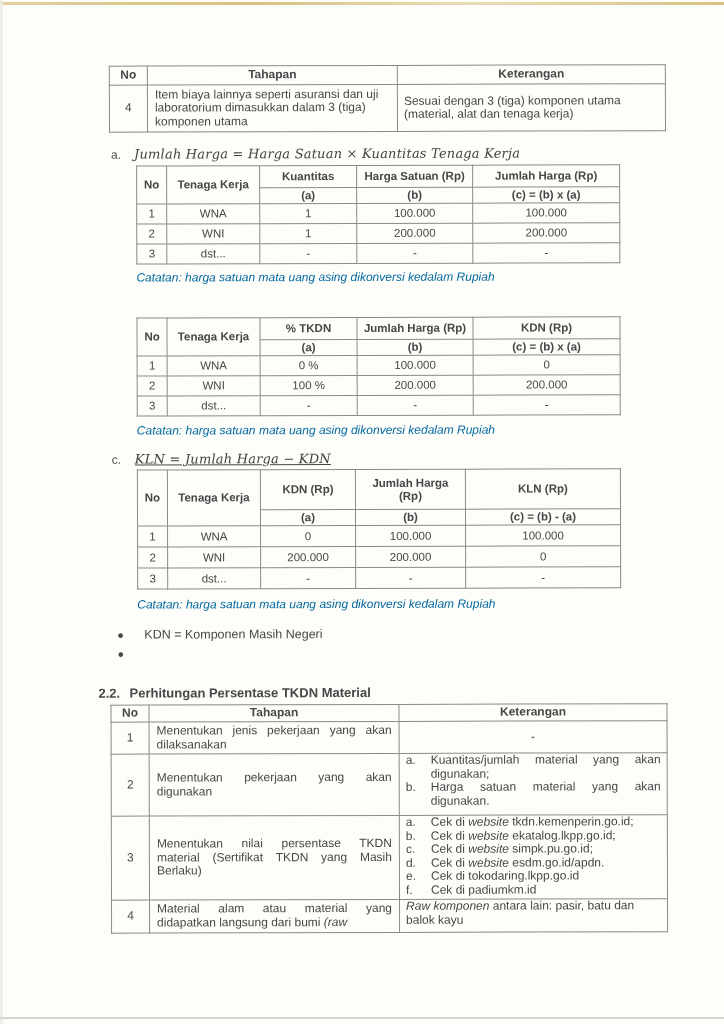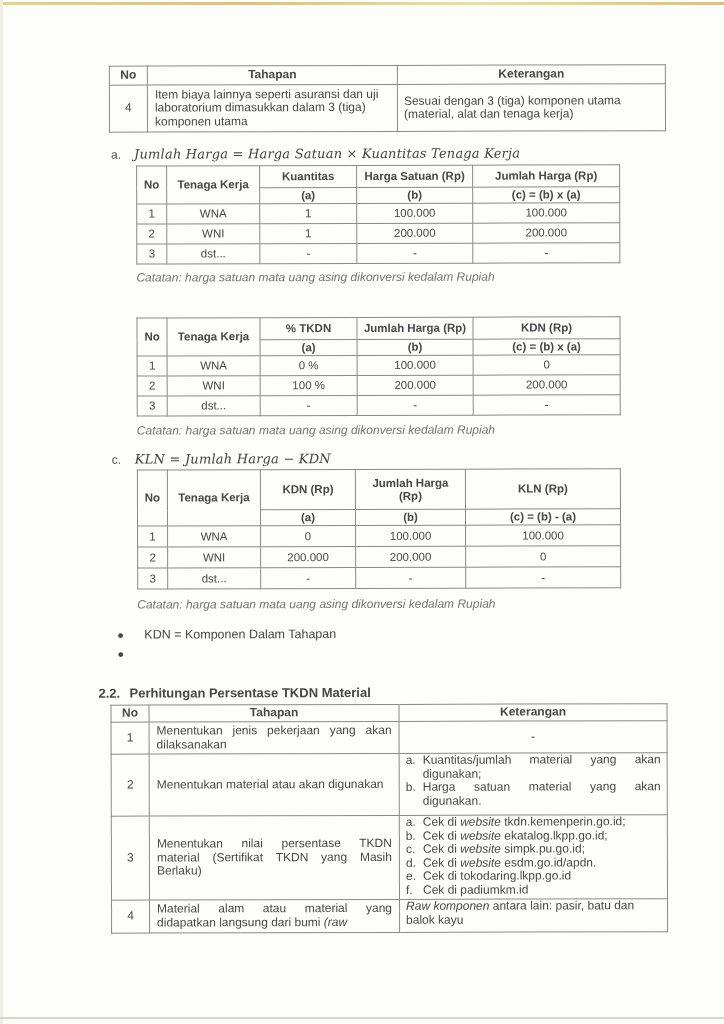--- a/index.html
+++ b/index.html
@@ -29,31 +29,31 @@
   .ftable tr.h1{height:22px;}
   .ft-c tr.h1{height:40px;}
   .ftable tr.h2{height:15px;}
   .ftable tr.dr{height:20px;}
   .ft-c tr.dr{height:21px;}
   .wrapspan{display:inline-block;max-width:80px;}
 
   .formula{position:absolute;left:112px;font-size:12px;white-space:nowrap;}
   .formula .flabel{display:inline-block;width:23px;color:#4a4a4a;}
   .formula .ftext{font-family:"DejaVu Serif",serif;font-style:italic;font-size:13px;letter-spacing:0.2px;color:#424242;}
-  .note{position:absolute;left:137px;font-style:italic;font-size:12px;color:#737373;white-space:nowrap;}
+  .note{position:absolute;left:137px;font-style:italic;font-size:12px;color:#0369a1;white-space:nowrap;}
 
   .legend{position:absolute;left:110px;top:625px;font-size:12.5px;line-height:18.5px;}
   .lrow{display:flex;}
   .lrow .bullet{flex:0 0 27px;padding-left:7px;font-size:11px;}
   .heading{position:absolute;left:98px;top:685px;font-weight:bold;font-size:13px;white-space:nowrap;}
   .heading .hnum{display:inline-block;width:31px;}
 
   .li{display:flex;align-items:flex-start;}
   .li .m{flex:0 0 17px;}
-  .li .t{flex:1;text-align:justify;}
+  .li .t{flex:1;text-align:justify;margin-left:8px;}
   .em{font-style:italic;}
 </style>
 </head>
 <body>
 
 <div class="page">
   <div class="scan-top"></div>
   <div class="scan-left"></div>
   <div class="scan-bottom"></div>
 
@@ -167,21 +167,21 @@
         <td>3</td>
         <td>dst...</td>
         <td>-</td>
         <td>-</td>
         <td>-</td>
       </tr>
     </tbody>
       </table>
     <div class="note" style="top:423px;">Catatan: harga satuan mata uang asing dikonversi kedalam Rupiah</div>
 
-    <div class="formula" style="top:451px;">
+    <div class="formula" style="top:451px;text-decoration:underline;">
       <span class="flabel">c.</span><span class="ftext">KLN = Jumlah Harga − KDN</span>
     </div>
     <table class="ftable ft-c" style="top:469px;">
       <colgroup>
           <col style="width:30px">
           <col style="width:93px">
           <col style="width:95px">
           <col style="width:110px">
           <col style="width:155px">
         </colgroup>
@@ -219,21 +219,21 @@
         <td>-</td>
         <td>-</td>
       </tr>
     </tbody>
       </table>
     <div class="note" style="top:597px;">Catatan: harga satuan mata uang asing dikonversi kedalam Rupiah</div>
 
     <div class="legend">
       <div class="lrow">
         <span class="bullet">●</span>
-        <span>KDN = Komponen Dalam Tahapan</span>
+        <span>KDN = Komponen Masih Negeri</span>
       </div>
       <div class="lrow">
         <span class="bullet">●</span>
       </div>
     </div>
 
     <div class="heading">
       <span class="hnum">2.2.</span><span>Perhitungan Persentase TKDN Material</span>
     </div>
 
@@ -249,21 +249,21 @@
         <th>Tahapan</th>
         <th>Keterangan</th>
       </tr>
       <tr style="height:27px;">
         <td class="no">1</td>
         <td class="tah just"><span>Menentukan jenis pekerjaan yang akan dilaksanakan</span><span class="em"></span></td>
         <td class="ket dash">-</td>
       </tr>
       <tr style="height:62px;">
         <td class="no">2</td>
-        <td class="tah just"><span>Menentukan material atau akan digunakan</span><span class="em"></span></td>
+        <td class="tah just"><span>Menentukan pekerjaan yang akan digunakan</span><span class="em"></span></td>
         <td class="ket top">
           <div class="li">
                 <span class="m">a.</span>
                 <span class="t"><span>Kuantitas/jumlah material yang akan digunakan;</span><span class="em"></span><span></span></span>
               </div>
           <div class="li">
                 <span class="m">b.</span>
                 <span class="t"><span>Harga satuan material yang akan digunakan.</span><span class="em"></span><span></span></span>
               </div>
         </td>

